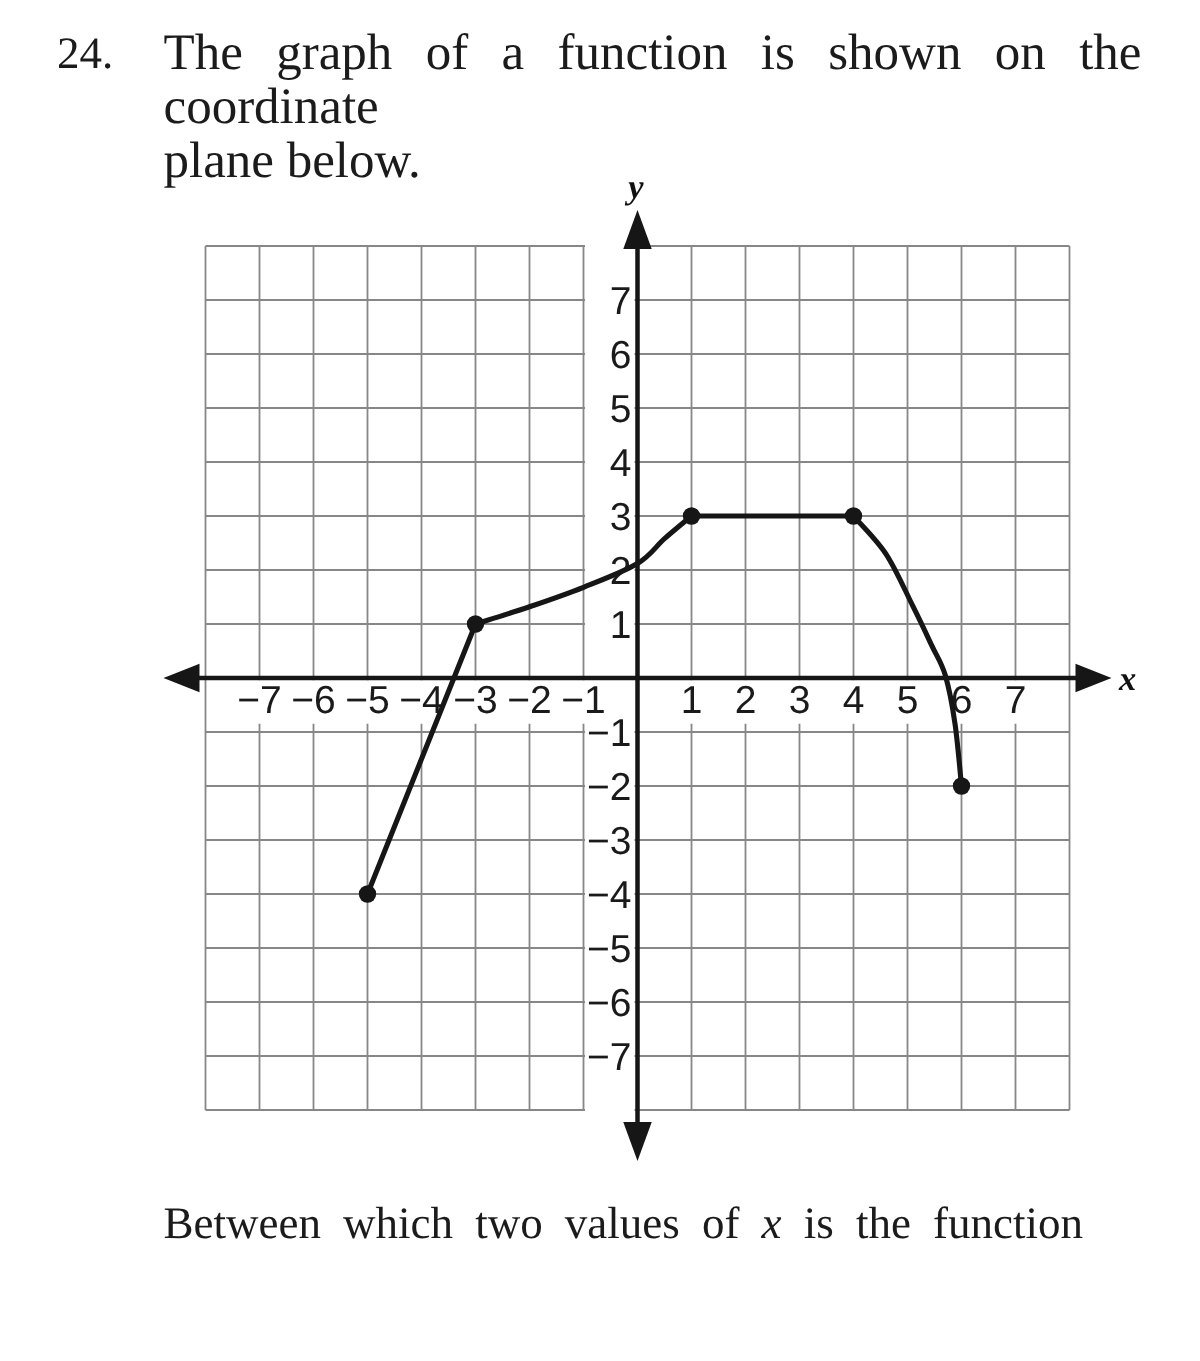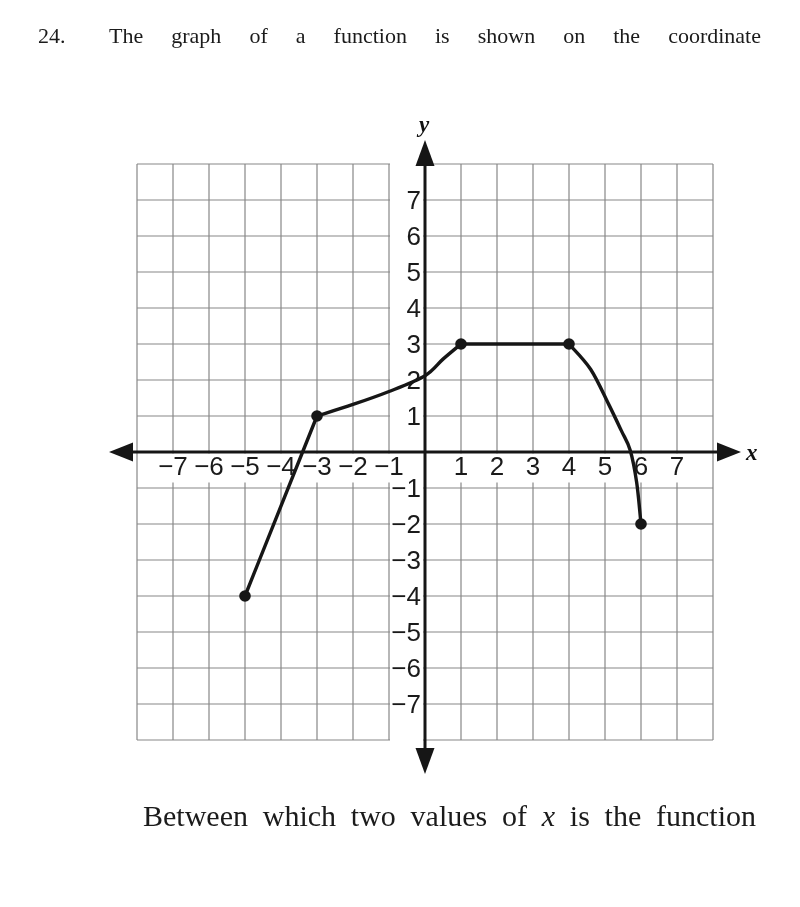--- a/index.html
+++ b/index.html
@@ -1,48 +1,49 @@
 <!DOCTYPE html>
 <html><head>
 <meta charset="utf-8">
 <style>
   html,body{margin:0;padding:0;}
   body{
     width:800px;height:907px;position:relative;background:#ffffff;
     font-family:"Liberation Serif", serif;color:#1b1b1b;overflow:hidden;
   }
   .q-num{
-    position:absolute;left:38px;top:18px;font-size:22px;line-height:36px;
+    position:absolute;left:38px;top:18px;font-size:30px;line-height:36px;
   }
   .q-text{
     position:absolute;left:109px;top:18px;width:652px;
-    font-size:22px;line-height:36px;
+    font-size:34px;line-height:36px;
   }
   .footer-text{
     position:absolute;left:109px;top:798px;width:613px;
-    font-size:30px;line-height:36px;margin-left:34px;
+    font-size:30px;line-height:36px;
   }
   .jline{text-align:justify;text-align-last:justify;}
   .var{font-style:italic;}
   #graph{position:absolute;left:0;top:0;}
   .tick{
     font-family:"Liberation Sans", sans-serif;font-size:26px;fill:#1a1a1a;
   }
   .axis-label{
     font-family:"Liberation Serif", serif;font-style:italic;font-weight:bold;
     font-size:23px;fill:#111111;
   }
 </style>
 </head>
 <body>
 
 <div class="q-num">24.</div>
 
 <div class="q-text">
   <div class="jline">The graph of a function is shown on the coordinate</div>
+  <div>plane below.</div>
 </div>
 
 <svg id="graph" width="800" height="907" viewBox="0 0 800 907">
     <g>
       <line x1="137" y1="164" x2="137" y2="740" stroke="#878787" stroke-width="1.2"></line>
       <line x1="173" y1="164" x2="173" y2="740" stroke="#878787" stroke-width="1.2"></line>
       <line x1="209" y1="164" x2="209" y2="740" stroke="#878787" stroke-width="1.2"></line>
       <line x1="245" y1="164" x2="245" y2="740" stroke="#878787" stroke-width="1.2"></line>
       <line x1="281" y1="164" x2="281" y2="740" stroke="#878787" stroke-width="1.2"></line>
       <line x1="317" y1="164" x2="317" y2="740" stroke="#878787" stroke-width="1.2"></line>

